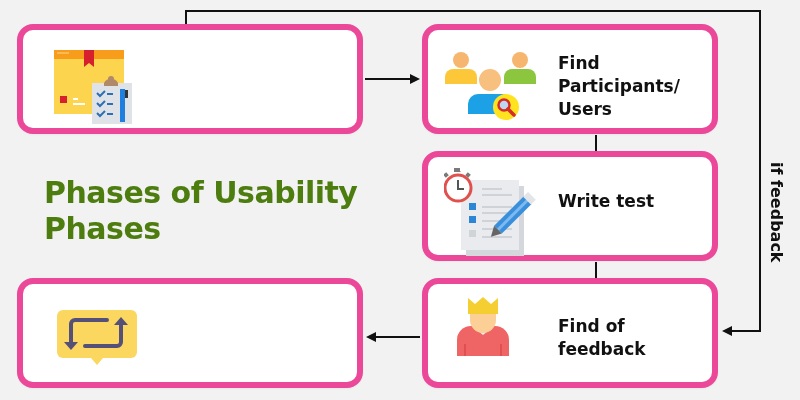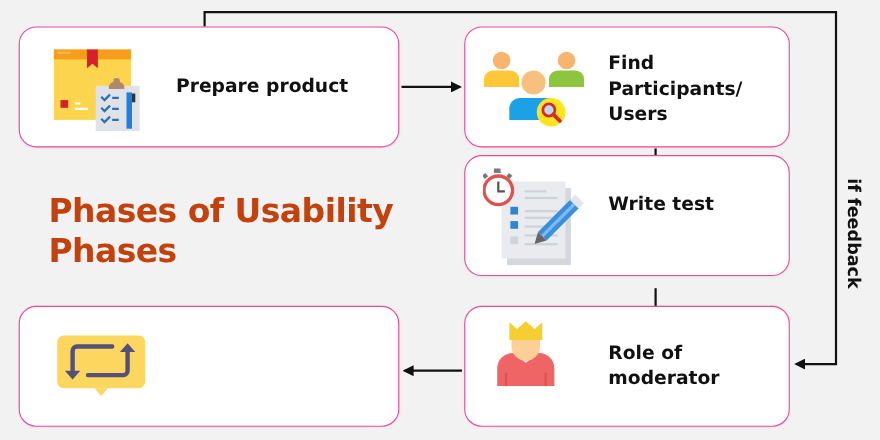--- a/index.html
+++ b/index.html
@@ -5,37 +5,37 @@
     html, body { margin: 0; padding: 0; }
     body {
       width: 800px; height: 400px; overflow: hidden;
       background: #f2f2f2;
       font-family: "Liberation Sans", "DejaVu Sans", sans-serif;
       position: relative;
     }
     .card {
       position: absolute;
       background: #ffffff;
-      border: 1px solid #ec4899;
+      border: 6px solid #ec4899;
       border-radius: 16px;
       box-shadow: 0 1px 2px rgba(0,0,0,0.04);
       box-sizing: border-box;
     }
     .card .icon { position: absolute; }
     .card .label {
       position: absolute;
       font-family: "DejaVu Sans", sans-serif;
       font-weight: bold;
       font-size: 17px;
       line-height: 23px;
       color: #111111;
     }
     #card-prepare { left: 17px; top: 24px; width: 346px; height: 110px; }
     #card-find    { left: 422px; top: 24px; width: 296px; height: 110px; }
-    #card-write   { left: 422px; top: 141px; width: 296px; height: 110px; }
+    #card-write   { left: 422px; top: 151px; width: 296px; height: 110px; }
     #card-role    { left: 422px; top: 278px; width: 296px; height: 110px; }
     #card-final   { left: 17px; top: 278px; width: 346px; height: 110px; }
 
     #card-prepare .icon { left: 28px; top: 14px; }
     #card-prepare .label { left: 142px; top: 43px; }
     #card-find .icon { left: 16px; top: 14px; }
     #card-find .label { left: 130px; top: 22px; }
     #card-write .icon { left: 16px; top: 11px; }
     #card-write .label { left: 130px; top: 33px; }
     #card-role .icon { left: 22px; top: 10px; }
@@ -43,21 +43,21 @@
     #card-final .icon { left: 32px; top: 24px; }
     #card-final .label { left: 161px; top: 43px; }
 
     .title {
       position: absolute;
       left: 44px; top: 175px;
       font-family: "DejaVu Sans", sans-serif;
       font-weight: bold;
       font-size: 30px;
       line-height: 36px;
-      color: #c2410c;
+      color: #4d7c0f;
       letter-spacing: -0.5px;
     }
     .feedback-label {
       position: absolute;
       left: 764px; top: 162px;
       width: 22px; height: 90px;
       writing-mode: vertical-rl;
       font-family: "DejaVu Sans", sans-serif;
       font-weight: bold;
       font-size: 16px;
@@ -112,23 +112,20 @@
           <line x1="56" y1="50" x2="62" y2="50"></line>
         <path d="M46 59 l3 3 l5 -5"></path>
           <line x1="56" y1="60" x2="62" y2="60"></line>
         <path d="M46 69 l3 3 l5 -5"></path>
           <line x1="56" y1="70" x2="62" y2="70"></line>
       </g>
       <rect x="69" y="45" width="5" height="33" fill="#1f7fe0"></rect>
       <rect x="74" y="46" width="3" height="8" fill="#333"></rect>
     </svg>
   </div>
-  <div class="label">
-    <div>Prepare product</div>
-  </div>
 </div>
 
 <div class="card" id="card-find">
   <div class="icon">
     <svg width="95" height="80" viewBox="0 0 95 80">
       <circle cx="17" cy="16" r="8" fill="#f6b66f"></circle>
       <path d="M1 40 v-7 a8 8 0 0 1 8 -8 h16 a8 8 0 0 1 8 8 v7 z" fill="#fcc83a"></path>
       <circle cx="76" cy="16" r="8" fill="#f6b66f"></circle>
       <path d="M60 40 v-7 a8 8 0 0 1 8 -8 h16 a8 8 0 0 1 8 8 v7 z" fill="#8cc63f"></path>
       <circle cx="46" cy="36" r="11" fill="#f8c07e"></circle>
@@ -186,22 +183,22 @@
     <svg width="80" height="80" viewBox="0 0 80 80">
       <path d="M7 62 v-16 a14 14 0 0 1 14 -14 h24 a14 14 0 0 1 14 14 v16 z" fill="#ef6464"></path>
       <rect x="14" y="50" width="2" height="12" fill="#e05050"></rect>
       <rect x="50" y="50" width="2" height="12" fill="#e05050"></rect>
       <path d="M22 32 l11 9 l11 -9 v-2 h-22 z" fill="#ececec"></path>
       <path d="M20 16 v10 a13 13 0 0 0 26 0 v-10 z" fill="#fbcf95"></path>
       <path d="M18 4 l7 6 l8 -7 l8 7 l7 -6 v16 h-30 z" fill="#f5cf32"></path>
     </svg>
   </div>
   <div class="label">
-    <div>Role of</div>
-    <div>moderator</div>
+    <div>Find of</div>
+    <div>feedback</div>
   </div>
 </div>
 
 <div class="card" id="card-final">
   <div class="icon">
     <svg width="84" height="60" viewBox="0 0 84 60">
       <rect x="2" y="2" width="80" height="48" rx="6" fill="#fbd75f"></rect>
       <path d="M36 50 l6 7 l6 -7 z" fill="#fbd75f"></path>
       <g stroke="#55507a" stroke-width="4" fill="none" stroke-linecap="round">
         <path d="M52 12 h-32 a4 4 0 0 0 -4 4 v20"></path>

